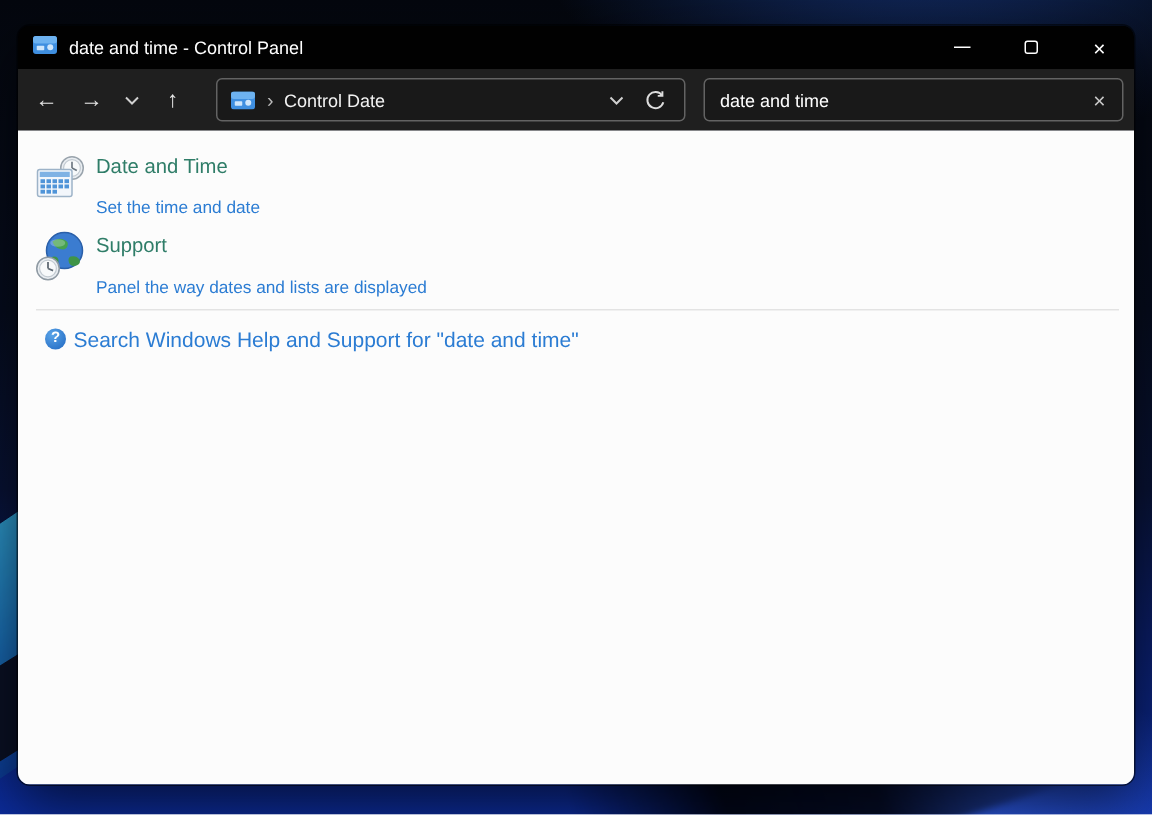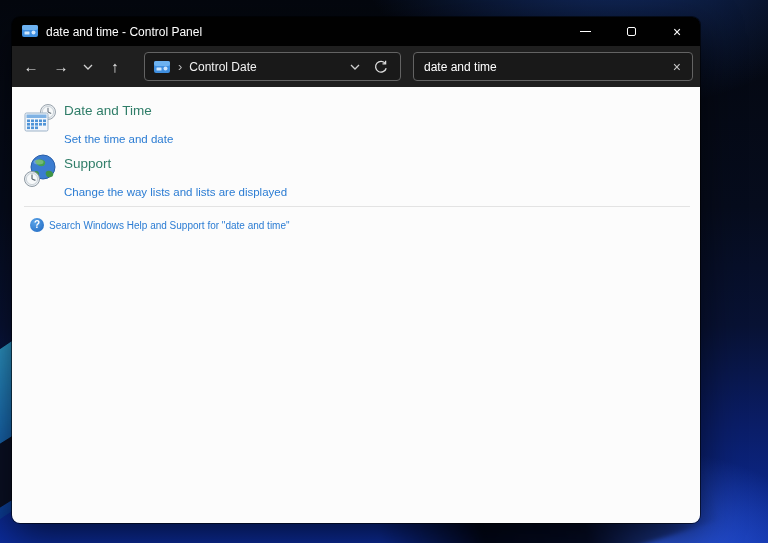--- a/index.html
+++ b/index.html
@@ -37,21 +37,21 @@
     background:linear-gradient(180deg,#2f9fd0 0%,#1c74b8 45%,#0c3c94 100%);
     opacity:.92; filter:blur(.5px);
   }
   .wp-dark-wedge{
     position:absolute; left:-10px; bottom:46px; width:54px; height:64px;
     transform:skewY(-32deg); background:#0a1024; filter:blur(.5px);
   }
 
   
   .window{
-    position:absolute; left:12px; top:17px; width:688px; height:506px;
+    position:absolute; left:12px; top:17px; width:744px; height:506px;
     border-radius:8px; overflow:hidden; z-index:5;
     box-shadow:0 14px 40px rgba(0,0,0,.6), 0 0 0 1px rgba(0,0,0,.55);
     display:flex; flex-direction:column;
   }
 
   
   .titlebar{
     height:29px; background:#010101; display:flex; align-items:center; flex:0 0 auto;
   }
   .titlebar .app-icon{ margin-left:10px; flex:0 0 auto; }
@@ -105,21 +105,21 @@
   .result-subtitle{
     display:block; font-size:11.5px; line-height:15px; text-decoration:none; cursor:pointer; margin-top:13px;
   }
   .divider{ height:1px; background:#e3e3e3; margin:2px 2px 0 2px; }
   .help-row{ display:flex; align-items:center; margin:11px 0 0 8px; }
   .help-icon{
     width:14px; height:14px; border-radius:50%; flex:0 0 auto;
     background:radial-gradient(circle at 35% 30%, #5aa4e8, #1e66c0);
     color:#ffffff; font-size:10px; font-weight:bold; line-height:14px; text-align:center;
   }
-  .help-link{ font-size:10px; margin-left:5px; text-decoration:none; cursor:pointer; }
+  .help-link{ font-size:14px; margin-left:5px; text-decoration:none; cursor:pointer; }
 </style>
 </head>
 <body>
 
 <div class="desktop">
   <div class="wp-ribbons"></div>
   <div class="wp-glow-bottom"></div>
   <div class="wp-dark-fold"></div>
   <div class="wp-teal"></div>
   <div class="wp-dark-wedge"></div>
@@ -240,21 +240,21 @@
             <path d="M14 18 q3 0 3 3 q0 3 -3 2 q-2 -1 -2 -3 q0 -2 2 -2z" fill="#3f9447"></path>
             <ellipse cx="16.5" cy="9" rx="5" ry="2.5" fill="rgba(255,255,255,0.25)"></ellipse>
             <circle cx="10" cy="26" r="7.5" fill="#e9edf1" stroke="#8f9aa3" stroke-width="1"></circle>
             <circle cx="10" cy="26" r="5.6" fill="#f7f9fa" stroke="#c2cad1" stroke-width="0.8"></circle>
             <line x1="10" y1="26" x2="10" y2="21.6" stroke="#5f6a74" stroke-width="1.2"></line>
             <line x1="10" y1="26" x2="13.4" y2="27.4" stroke="#5f6a74" stroke-width="1.2"></line>
           </svg>
         </span>
         <div class="result-texts">
           <a class="result-title" style="color:#2f7d68">Support</a>
-          <a class="result-subtitle" style="color:#2b7cd3">Change the way lists and lists are displayed</a>
+          <a class="result-subtitle" style="color:#2b7cd3">Panel the way dates and lists are displayed</a>
         </div>
       </div>
 
       <div class="divider"></div>
 
       <div class="help-row">
         <span class="help-icon">?</span>
         <a class="help-link" style="color:#2b7cd3">Search Windows Help and Support for "date and time"</a>
       </div>
 

